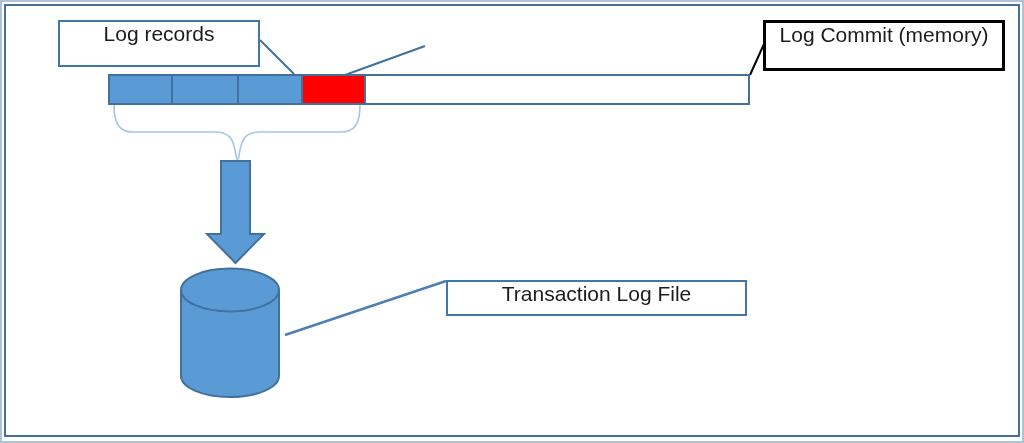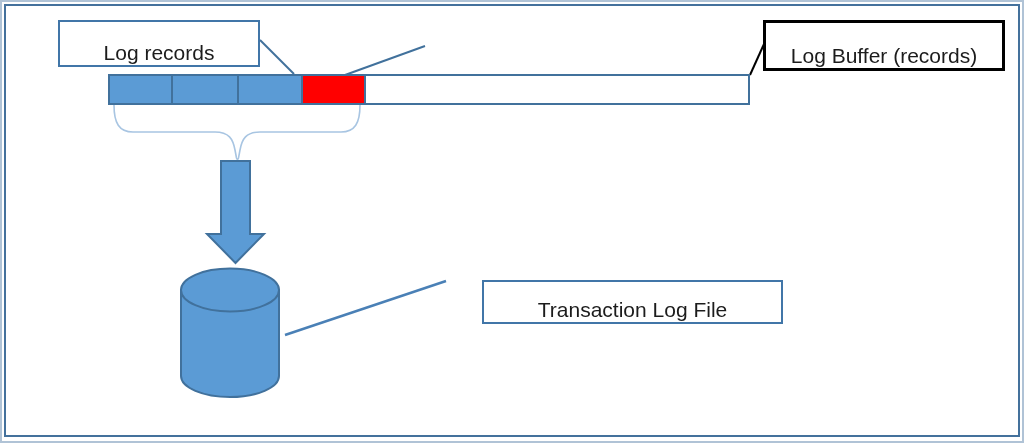--- a/index.html
+++ b/index.html
@@ -39,30 +39,30 @@
   .seg-2 { width: 66px; }
   .seg-3 { width: 64px; }
   .seg-commit { width: 63px; }
   .seg-free { flex: 1; }
   .label-box {
     position: absolute;
     box-sizing: border-box;
     background: #ffffff;
     border: 2px solid #4176A8;
     display: flex;
-    align-items: flex-end;
+    align-items: flex-start;
     justify-content: center;
     font-size: 21px;
     color: #1c1c1c;
     white-space: nowrap;
   }
   .box-log-records { left: 56px; top: 18px; width: 202px; height: 47px; }
   .box-commit     { left: 423px; top: 13px; width: 205px; height: 44px; }
   .box-buffer     { left: 761px; top: 18px; width: 242px; height: 51px; border: 3px solid #000000; }
-  .box-tlf        { left: 444px; top: 278px; width: 301px; height: 44px; margin-left: 36px; }
+  .box-tlf        { left: 444px; top: 278px; width: 301px; height: 36px; }
 </style>
 </head>
 <body>
 
 <div class="canvas">
 
   <div class="frame"></div>
 
   <svg class="overlay" viewBox="0 0 1024 443">
 
@@ -100,20 +100,20 @@
     <div class="seg seg-commit divided" style="background-color: rgb(255, 0, 0);"></div>
     <div class="seg seg-free" style="background-color: rgb(255, 255, 255);"></div>
   </div>
 
   <div class="label-box box-log-records">
     <span>Log records</span>
   </div>
 
 
   <div class="label-box box-buffer">
-    <span>Log Buffer (records)</span>
+    <span>Log Commit (memory)</span>
   </div>
 
   <div class="label-box box-tlf">
     <span>Transaction Log File</span>
   </div>
 
 </div>
 
 </body></html>

